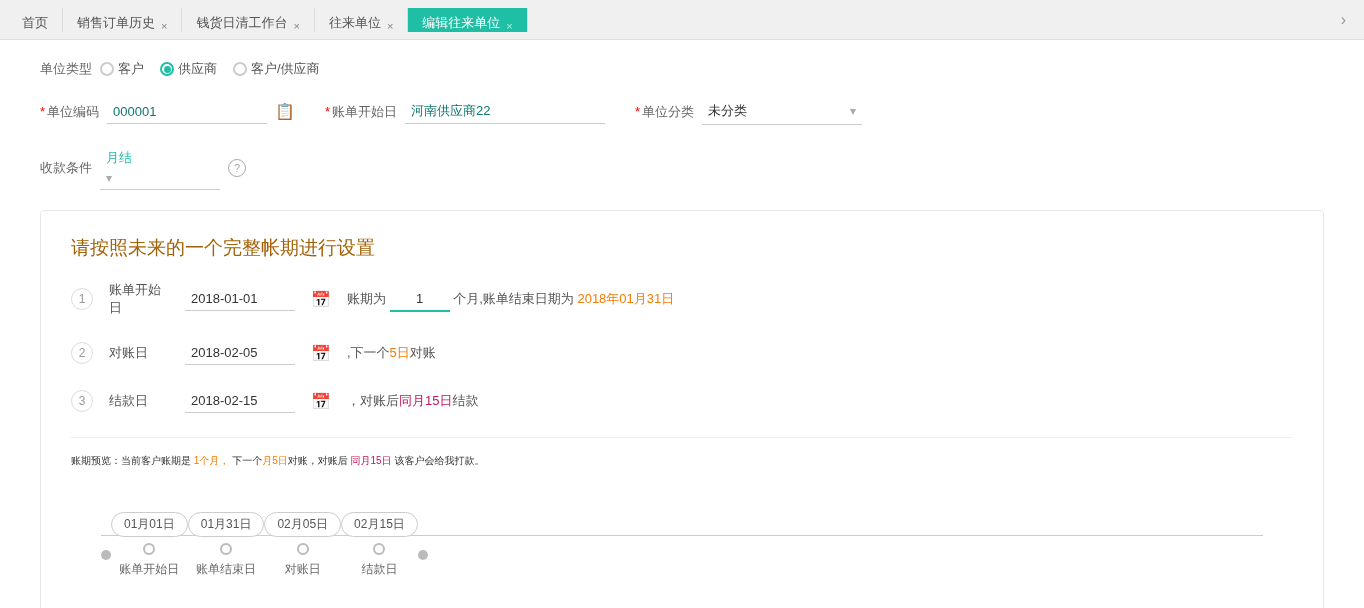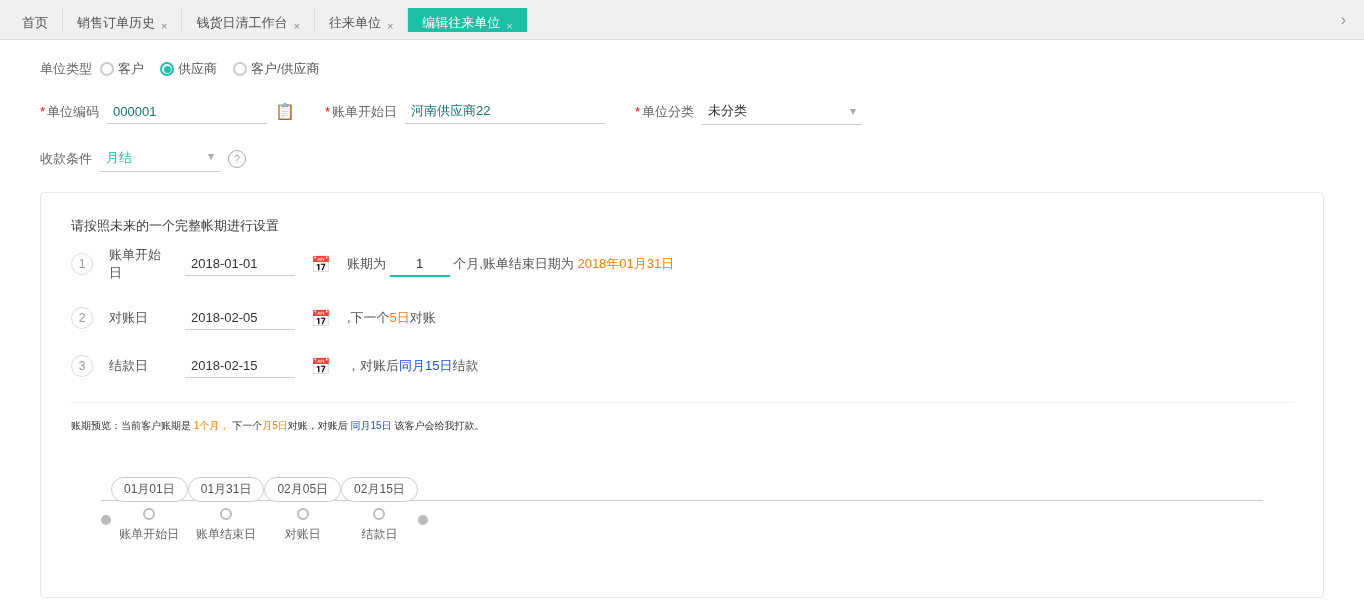--- a/index.html
+++ b/index.html
@@ -120,20 +120,21 @@
 
     
     .dropdown-wrapper {
       display: flex;
       align-items: flex-start;
       gap: 4px;
       border-bottom: 1px solid #ccc;
       padding: 4px 6px;
       cursor: pointer;
       min-width: 120px;
+      flex-direction: column;
     }
     .dropdown-value {
       color: #1ebfa5;
       font-size: 13px;
       flex: 1;
     }
     .chevron-down {
       color: #aaa;
       font-size: 12px;
     }
@@ -164,23 +165,23 @@
 
     
     .section-box {
       border: 1px solid #e8e8e8;
       border-radius: 4px;
       padding: 24px 30px;
       margin-bottom: 16px;
       background: #fff;
     }
     .section-hint {
-      color: #404040;
-      font-size: 13px;
-      margin-bottom: 11px;
+      color: #a16207;
+      font-size: 19px;
+      margin-bottom: 20px;
     }
 
     
     .step-row {
       display: flex;
       align-items: center;
       margin-bottom: 24px;
       gap: 16px;
     }
     .step-num {
@@ -207,21 +208,21 @@
       color: #333;
       width: 110px;
       outline: none;
       background: transparent;
     }
     .step-desc {
       font-size: 13px;
       color: #555;
     }
     .highlight-orange { color: #f57c00; }
-    .highlight-teal { color: #1d4ed8; }
+    .highlight-teal { color: #be185d; }
 
     .period-input {
       border: none;
       border-bottom: 2px solid #1ebfa5;
       padding: 4px 6px;
       font-size: 13px;
       color: #333;
       width: 60px;
       outline: none;
       background: transparent;

